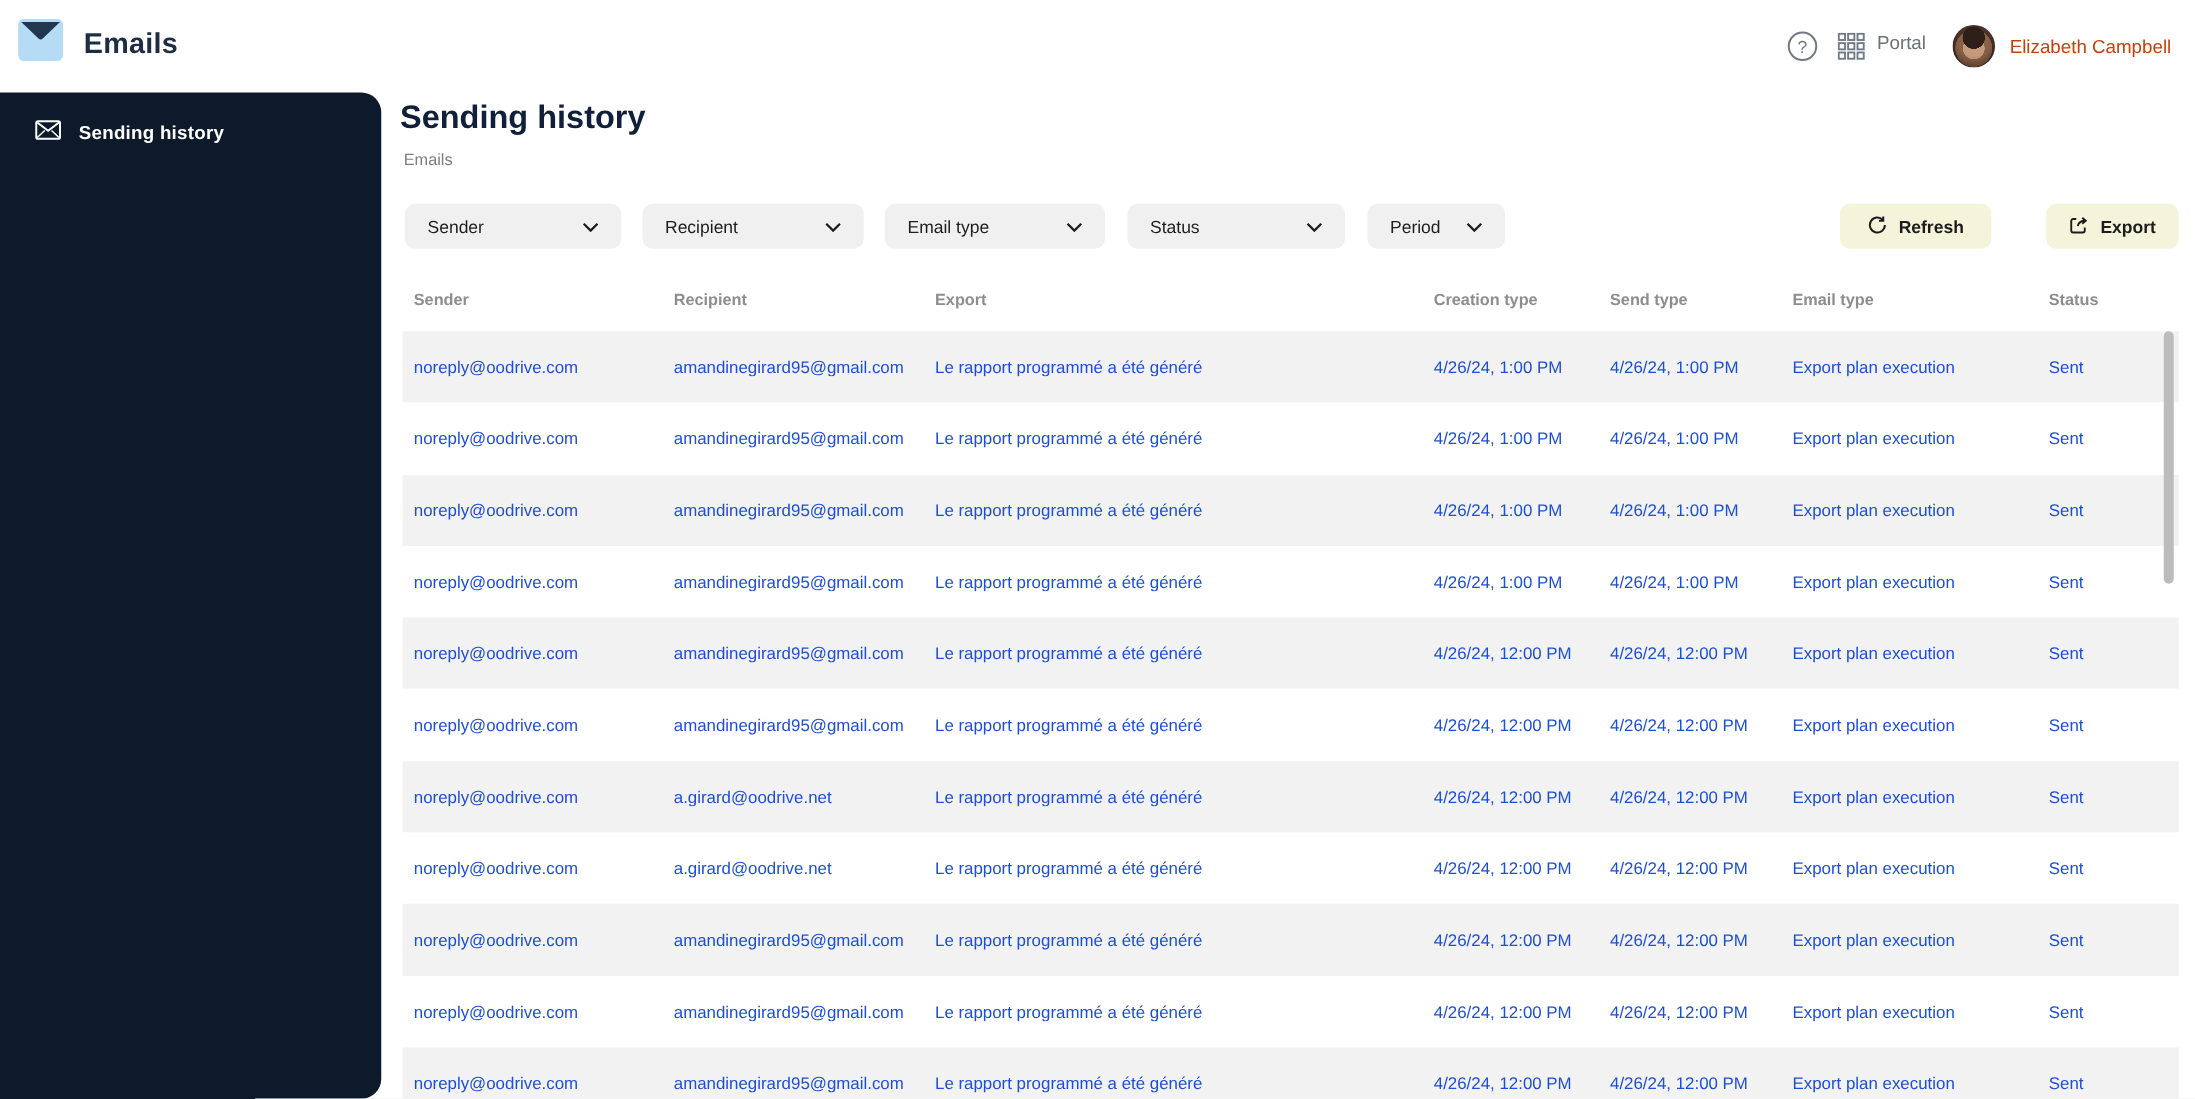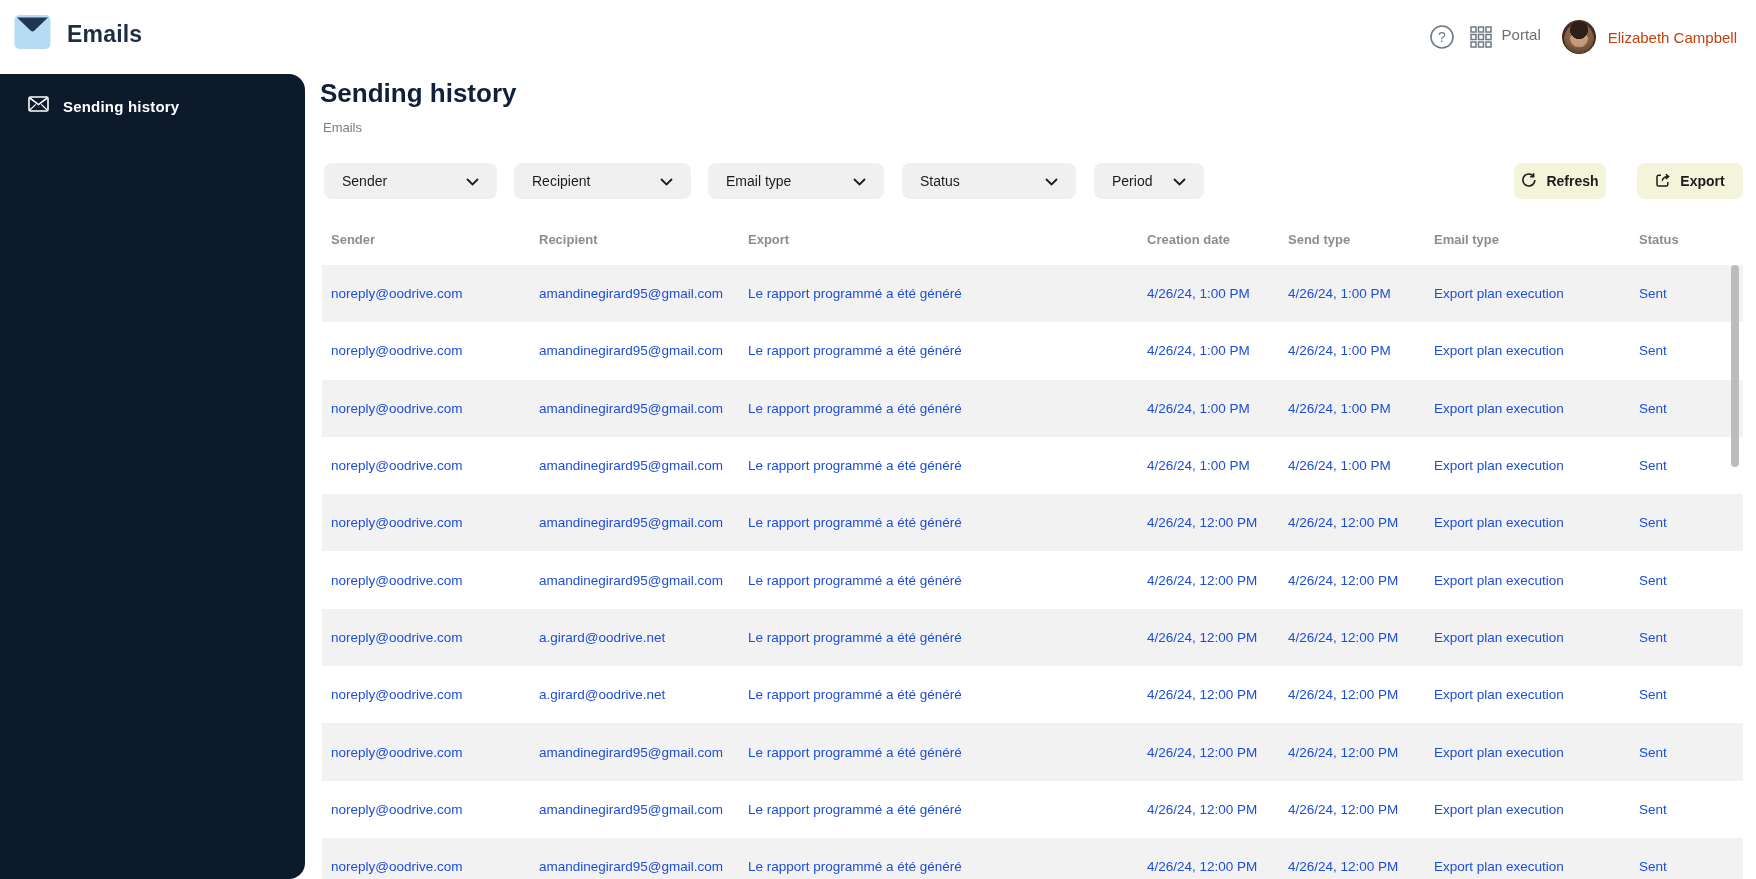--- a/index.html
+++ b/index.html
@@ -51,21 +51,21 @@
   .filter.f0 { left:324px;  width:173px; }
   .filter.f1 { left:514px;  width:177px; }
   .filter.f2 { left:708px;  width:176px; }
   .filter.f3 { left:902px;  width:174px; }
   .filter.f4 { left:1094px; width:110px; }
   .action-btn {
     position:absolute; top:163px; height:36px; background:#f4f4da; border-radius:8px;
     display:flex; align-items:center; justify-content:center; gap:9px;
     font-size:14px; font-weight:600; color:#1c1c1c; cursor:pointer;
   }
-  .action-btn.refresh { left:1514px; width:92px; }
+  .action-btn.refresh { left:1472px; width:121px; }
   .action-btn.export  { left:1637px; width:106px; }
 
   
   .thead-row, .trow {
     display:grid;
     grid-template-columns:208px 209px 399px 141px 146px 205px 104px;
     align-items:center; padding-left:9px;
   }
   .thead-row {
     position:absolute; left:322px; top:220px; width:1421px; height:38px;
@@ -194,21 +194,21 @@
         <polyline points="10.8,2.2 13.6,4.6 10.8,7" fill="none" stroke="#1c1c1c" stroke-width="1.5"></polyline>
       </svg>
     </span>
     <span>Export</span>
   </div>
 
   <div class="thead-row">
     <div class="cell">Sender</div>
     <div class="cell">Recipient</div>
     <div class="cell">Export</div>
-    <div class="cell">Creation date</div>
+    <div class="cell">Creation type</div>
     <div class="cell">Send type</div>
     <div class="cell">Email type</div>
     <div class="cell">Status</div>
   </div>
 
   <div class="tbody">
     <div class="trow odd">
       <div class="cell">noreply@oodrive.com</div>
       <div class="cell">amandinegirard95@gmail.com</div>
       <div class="cell">Le rapport programmé a été généré</div>

